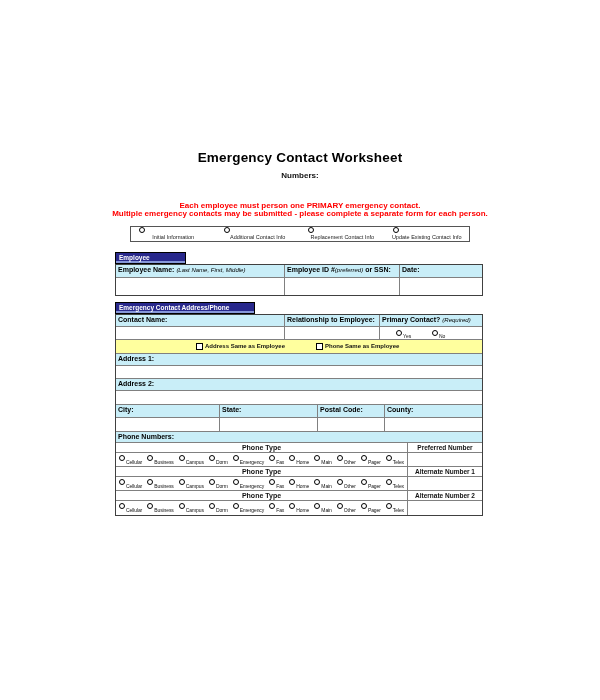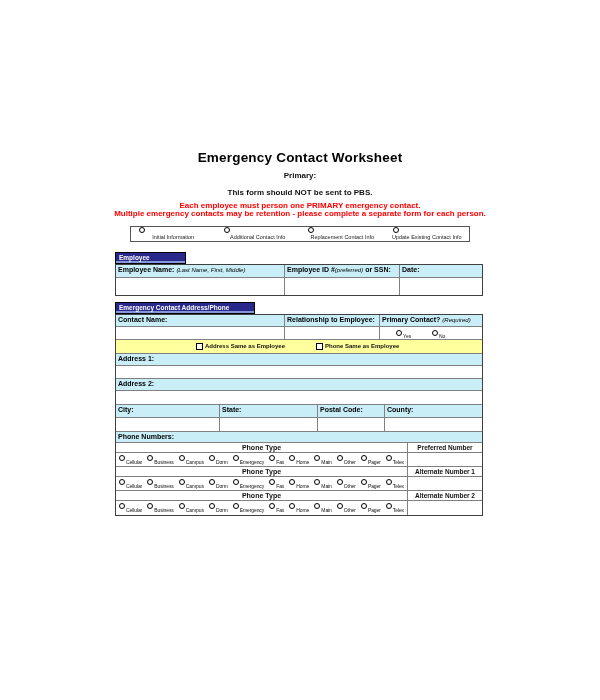--- a/index.html
+++ b/index.html
@@ -71,24 +71,23 @@
   .plabel{font-size:5px;letter-spacing:-.1px;margin:4px 0 0 1px;white-space:nowrap;}
   .cell-slot-inp{box-sizing:border-box;border-bottom:1px solid var(--grid);background:#fff;height:14px;}
   .pgrid-row:last-child .radio-strip,.pgrid-row:last-child .cell-slot-inp{border-bottom:none;}
 </style>
 </head>
 <body>
 
 <div class="page">
 
   <div class="ctext title">Emergency Contact Worksheet</div>
-  <div class="ctext sub bold" style="top:172px">Primary:</div>
-  <div class="ctext sub bold" style="top:189px">This form should NOT be sent to PBS.</div>
+  <div class="ctext sub bold" style="top:172px">Numbers:</div>
   <div class="ctext sub bold red" style="top:202px">Each employee must person one PRIMARY emergency contact.</div>
-  <div class="ctext sub bold red" style="top:210px">Multiple emergency contacts may be retention - please complete a separate form for each person.</div>
+  <div class="ctext sub bold red" style="top:210px">Multiple emergency contacts may be submitted - please complete a separate form for each person.</div>
 
   <div class="tabrow" id="formTypeRow">
       <div class="tabcell">
         <span class="radio"></span>
         <span class="tlabel">Initial Information</span>
       </div>
       <div class="tabcell">
         <span class="radio"></span>
         <span class="tlabel">Additional Contact Info</span>
       </div>

